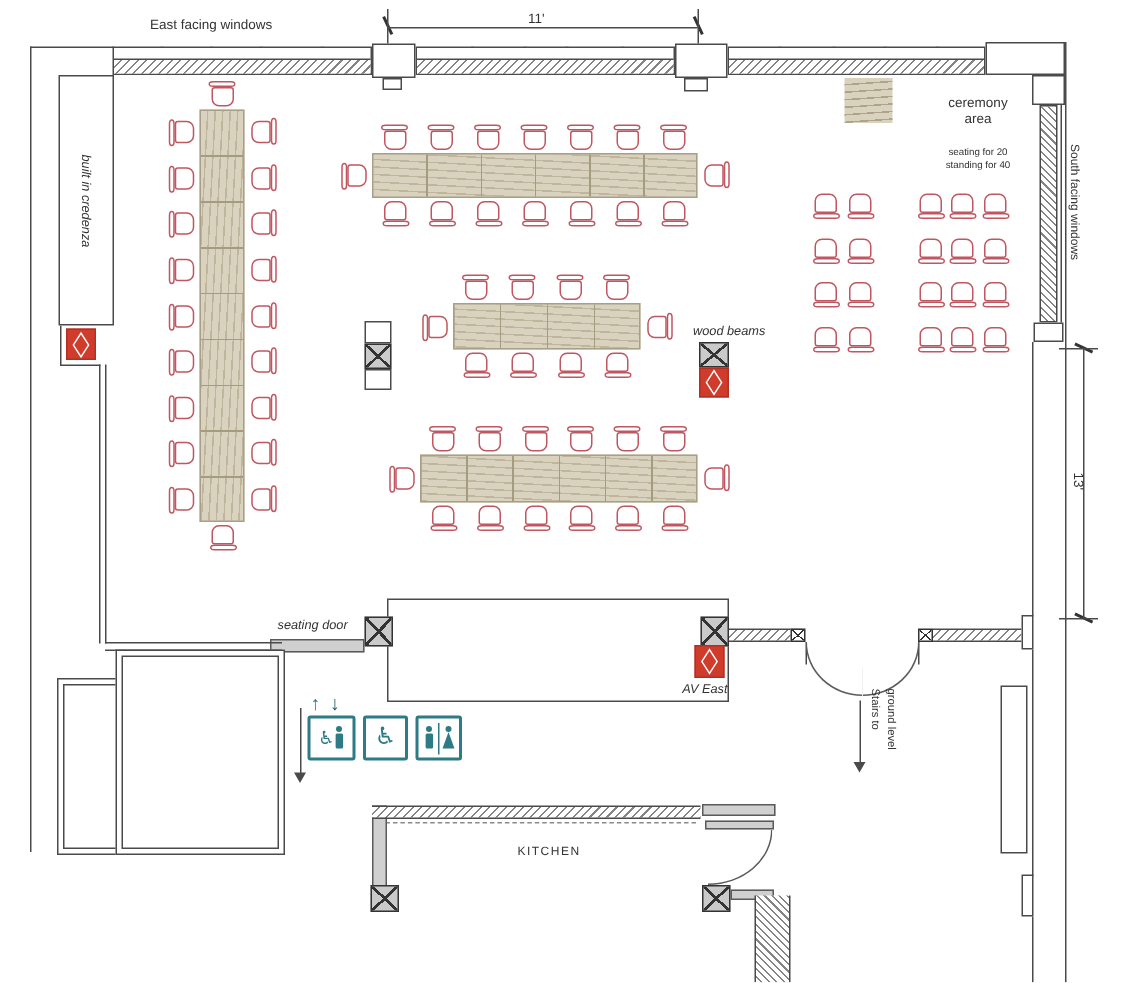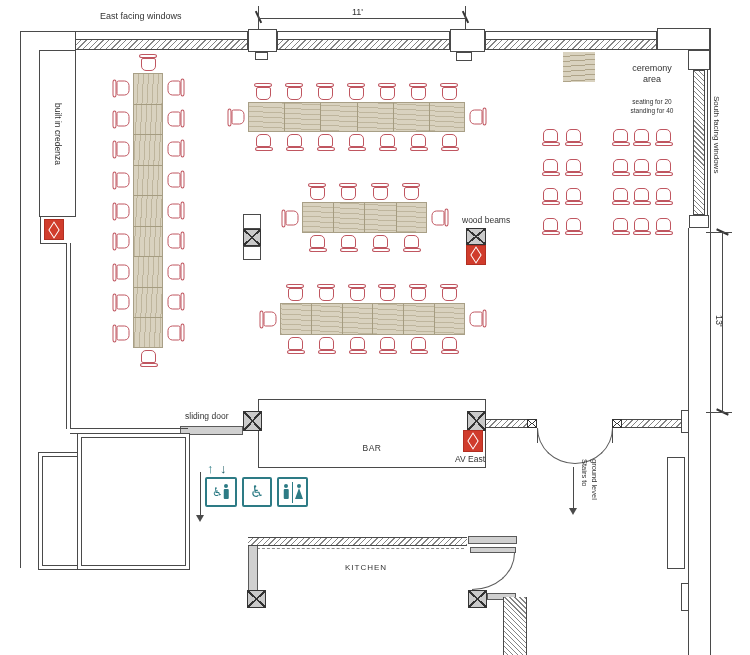--- a/index.html
+++ b/index.html
@@ -48,21 +48,21 @@
   .chair.r180{transform:rotate(180deg);}
   .chair.r270{transform:rotate(270deg);}
   .xsq{border:1px solid #333;
     background-image:linear-gradient(to top right,transparent 46%,#333 46% 54%,transparent 54%),
                      linear-gradient(to bottom right,transparent 46%,#333 46% 54%,transparent 54%);}
   .avsq{background:var(--red);border:1px solid #b22f22;}
   .avsq::before{content:"";position:absolute;left:50%;top:50%;width:8px;height:8px;
     border:1.2px solid #fff;transform:translate(-50%,-50%) scale(.8,1.25) rotate(45deg);}
   
   .lbl{font-size:9px;white-space:nowrap;color:#333;}
-  .sm{font-size:8.5px;}
+  .sm{font-size:8.5px;font-style:italic;}
   .xs{font-size:6.5px;}
   .vtext{writing-mode:vertical-rl;text-orientation:mixed;}
   .vtext2{writing-mode:vertical-lr;text-orientation:mixed;}
   .ctr{text-align:center;}
   
   .ticon{border:2.5px solid var(--teal);border-radius:2px;background:#fff;
     display:flex;align-items:center;justify-content:center;}
   .ticon .glyph{color:var(--teal);line-height:1;}
   .tdiv{width:1.5px;height:21px;background:var(--teal);margin:0 2px;}
   .fig{position:relative;width:7px;height:16px;}
@@ -167,22 +167,21 @@
   <div class="abs lbl vtext" style="left:712px;top:96px;font-size:8px;">South facing windows</div>
   <div class="abs lbl ctr" style="left:618px;top:63px;width:68px;line-height:1.25;">
     <span style="display:block;">ceremony</span>
     <span style="display:block;">area</span>
   </div>
   <div class="abs lbl xs ctr" style="left:616px;top:98px;width:72px;line-height:1.35;">
     <span style="display:block;">seating for 20</span>
     <span style="display:block;">standing for 40</span>
   </div>
   <div class="abs lbl sm" style="left:462px;top:215px;">wood beams</div>
-  <div class="abs lbl sm" style="left:185px;top:411px;">sliding door</div>
-  <div class="abs lbl sm ctr" style="left:258px;top:443px;width:228px;letter-spacing:.5px;">BAR</div>
+  <div class="abs lbl sm" style="left:185px;top:411px;">seating door</div>
   <div class="abs lbl sm" style="left:420px;top:454px;width:65px;text-align:right;">AV East</div>
   <div class="abs lbl vtext2" style="left:578px;top:459px;font-size:7.5px;line-height:1.4;">
     <span style="display:block;">Stairs to</span>
     <span style="display:block;">ground level</span>
   </div>
   <div class="abs lbl ctr" style="left:320px;top:563px;width:92px;font-size:8px;letter-spacing:1px;">KITCHEN</div>
   <div class="abs lbl vtext" style="left:714px;top:315px;">13'</div>
 
   <span class="abs arrowtxt" style="left:207px;top:462px;">↑</span>
   <span class="abs arrowtxt" style="left:220px;top:462px;color:#1d5c64;">↓</span>

